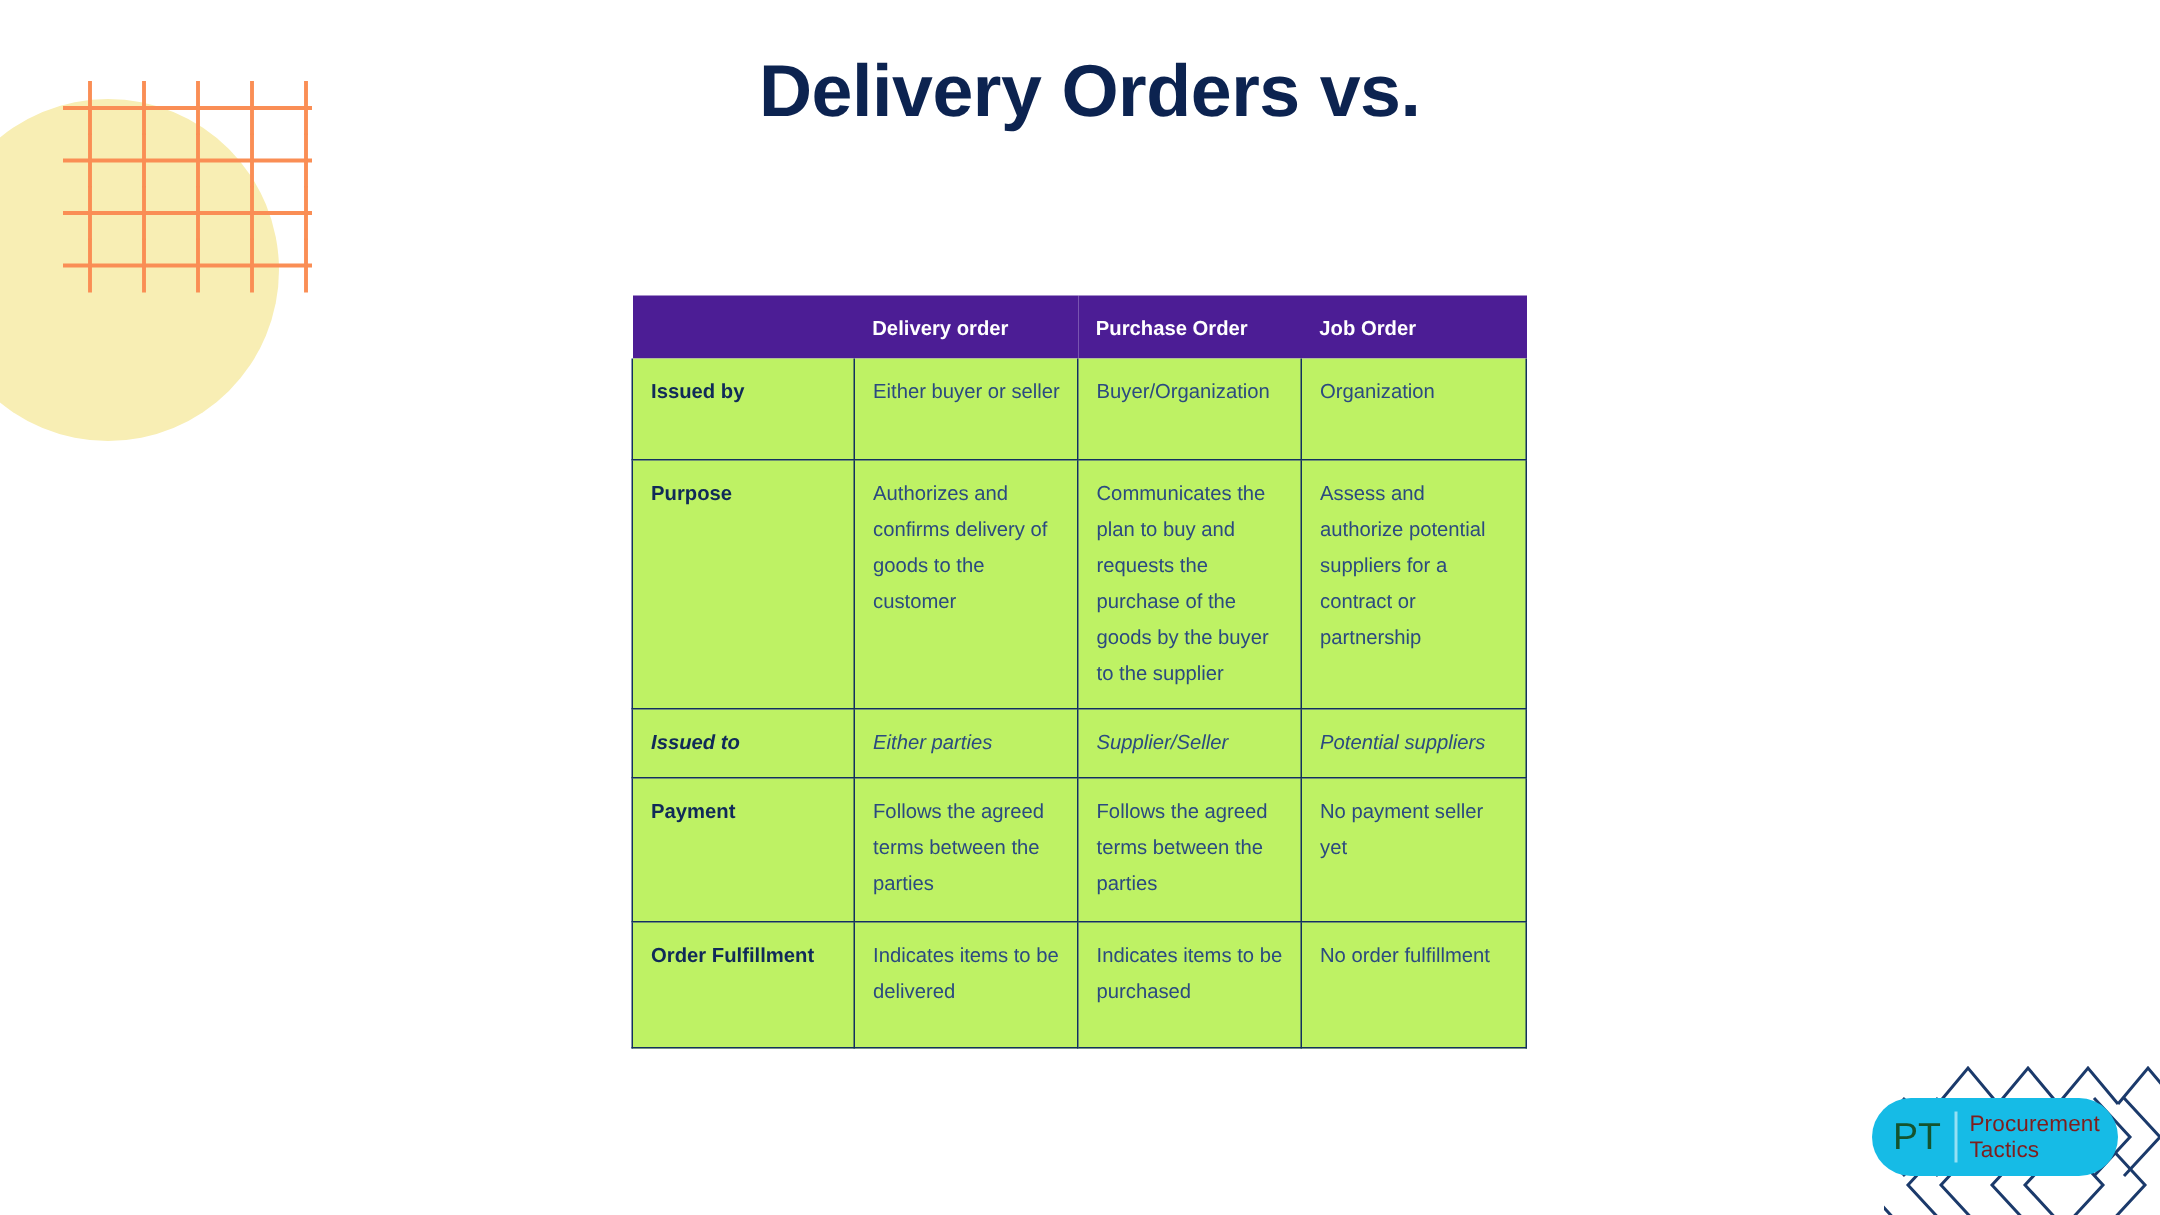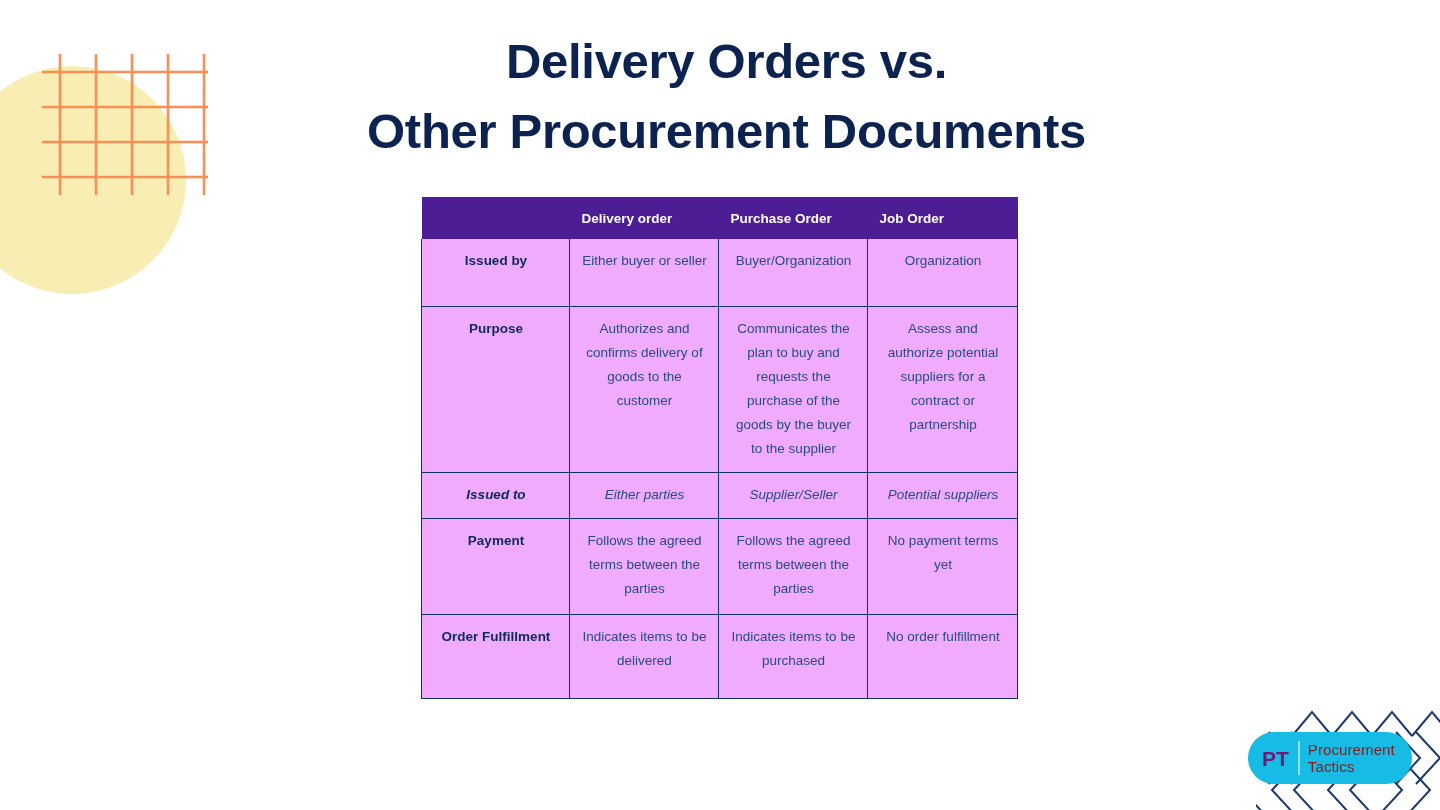--- a/index.html
+++ b/index.html
@@ -77,22 +77,21 @@
   #comparison-table thead th.blank { padding-left: 12px; }
 
   #comparison-table tbody td {
     border: 1.4px solid #12305f;
     border-top: none;
     padding: 10px 11px 11px 12px;
     vertical-align: top;
     font-size: 13.5px;
     line-height: 24px;
     color: #2b4a80;
-    background: #f0abfc;
-    text-align: center;
+    background: #bef264;
   }
   #comparison-table tbody tr:first-child td { border-top: none; }
   #comparison-table tbody td.rowlabel {
     font-weight: bold;
     color: #102a58;
     border-left: 1.4px solid #12305f;
   }
   #comparison-table tbody tr td:first-child { border-left: 1.4px solid #12305f; }
   #comparison-table tbody tr td:last-child  { border-right: 1.4px solid #12305f; margin-top: 32px; }
   #comparison-table tbody tr:last-child td  { border-bottom: 1.4px solid #12305f; }
@@ -124,23 +123,23 @@
     width: 164px;
     height: 52px;
     border-radius: 26px;
     background: #16bbe6;
     display: flex;
     align-items: center;
     padding-left: 14px;
     box-sizing: border-box;
   }
   #logo-pt {
-    color: #701a75;
-    font-weight: bold;
-    font-size: 21px;
+    color: #14532d;
+    font-weight: normal;
+    font-size: 25px;
     letter-spacing: 0px;
     line-height: 1;
     padding-right: 9px;
   }
   #logo-divider {
     width: 2px;
     height: 34px;
     background: rgba(255,255,255,0.55);
     margin-right: 8px;
   }
@@ -203,21 +202,20 @@
       <line x1="112" y1="125" x2="148" y2="125"></line>
         <line x1="130" y1="107" x2="130" y2="143"></line>
       <line x1="148" y1="125" x2="170" y2="125"></line>
         <line x1="166" y1="107" x2="166" y2="143"></line>
     </g>
   </svg>
 </div>
 
 <div id="title-block">
   <span class="tline">Delivery Orders vs.</span>
-  <span class="tline">Other Procurement Documents</span>
 </div>
 
 <table id="comparison-table">
   <colgroup>
     <col class="c-label">
       <col class="c-do">
       <col class="c-po">
       <col class="c-jo">
   </colgroup>
   <thead>
@@ -244,21 +242,21 @@
     <tr data-rowh="42">
       <td class="rowlabel">Issued to</td>
       <td>Either parties</td>
       <td>Supplier/Seller</td>
       <td>Potential suppliers</td>
     </tr>
     <tr data-rowh="100">
       <td class="rowlabel">Payment</td>
       <td>Follows the agreed terms between the parties</td>
       <td>Follows the agreed terms between the parties</td>
-      <td>No payment terms yet</td>
+      <td>No payment seller yet</td>
     </tr>
     <tr data-rowh="88">
       <td class="rowlabel">Order Fulfillment</td>
       <td>Indicates items to be delivered</td>
       <td>Indicates items to be purchased</td>
       <td>No order fulfillment</td>
     </tr>
   </tbody>
 </table>
 

